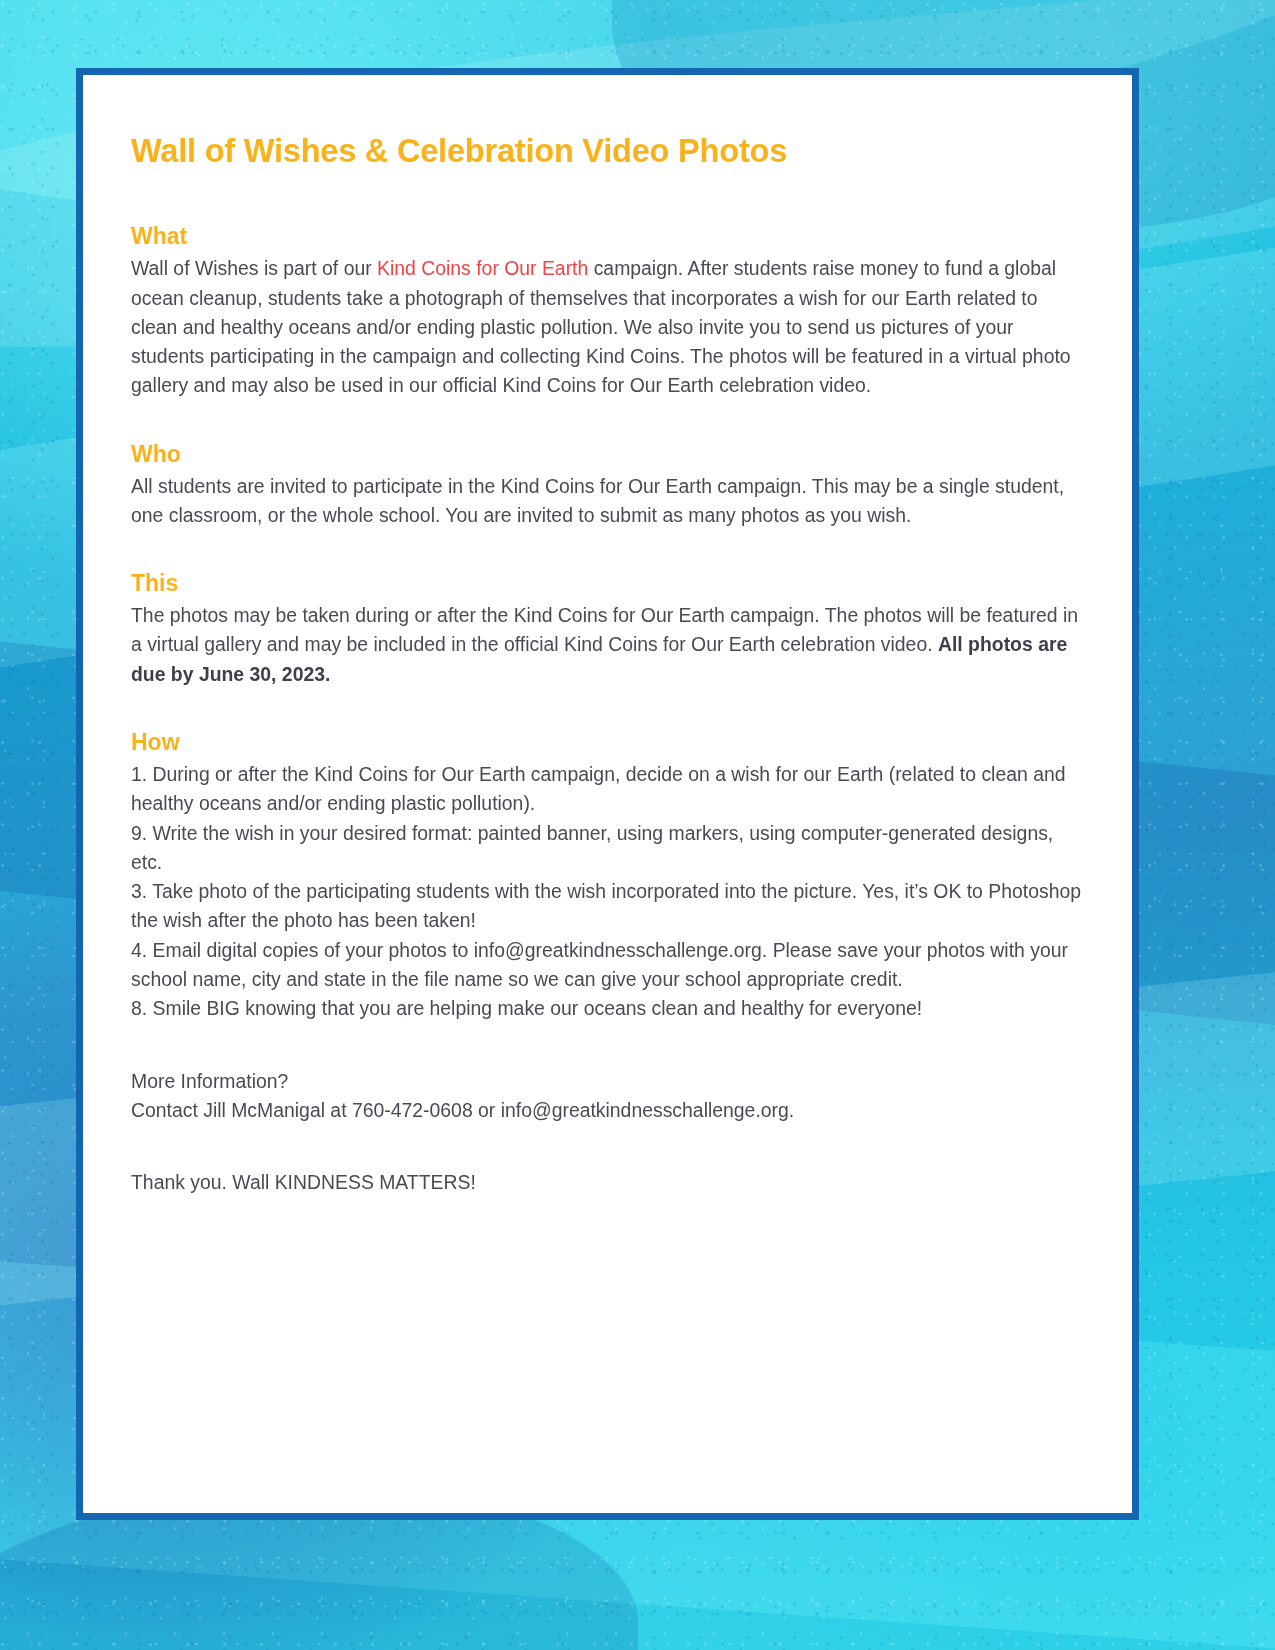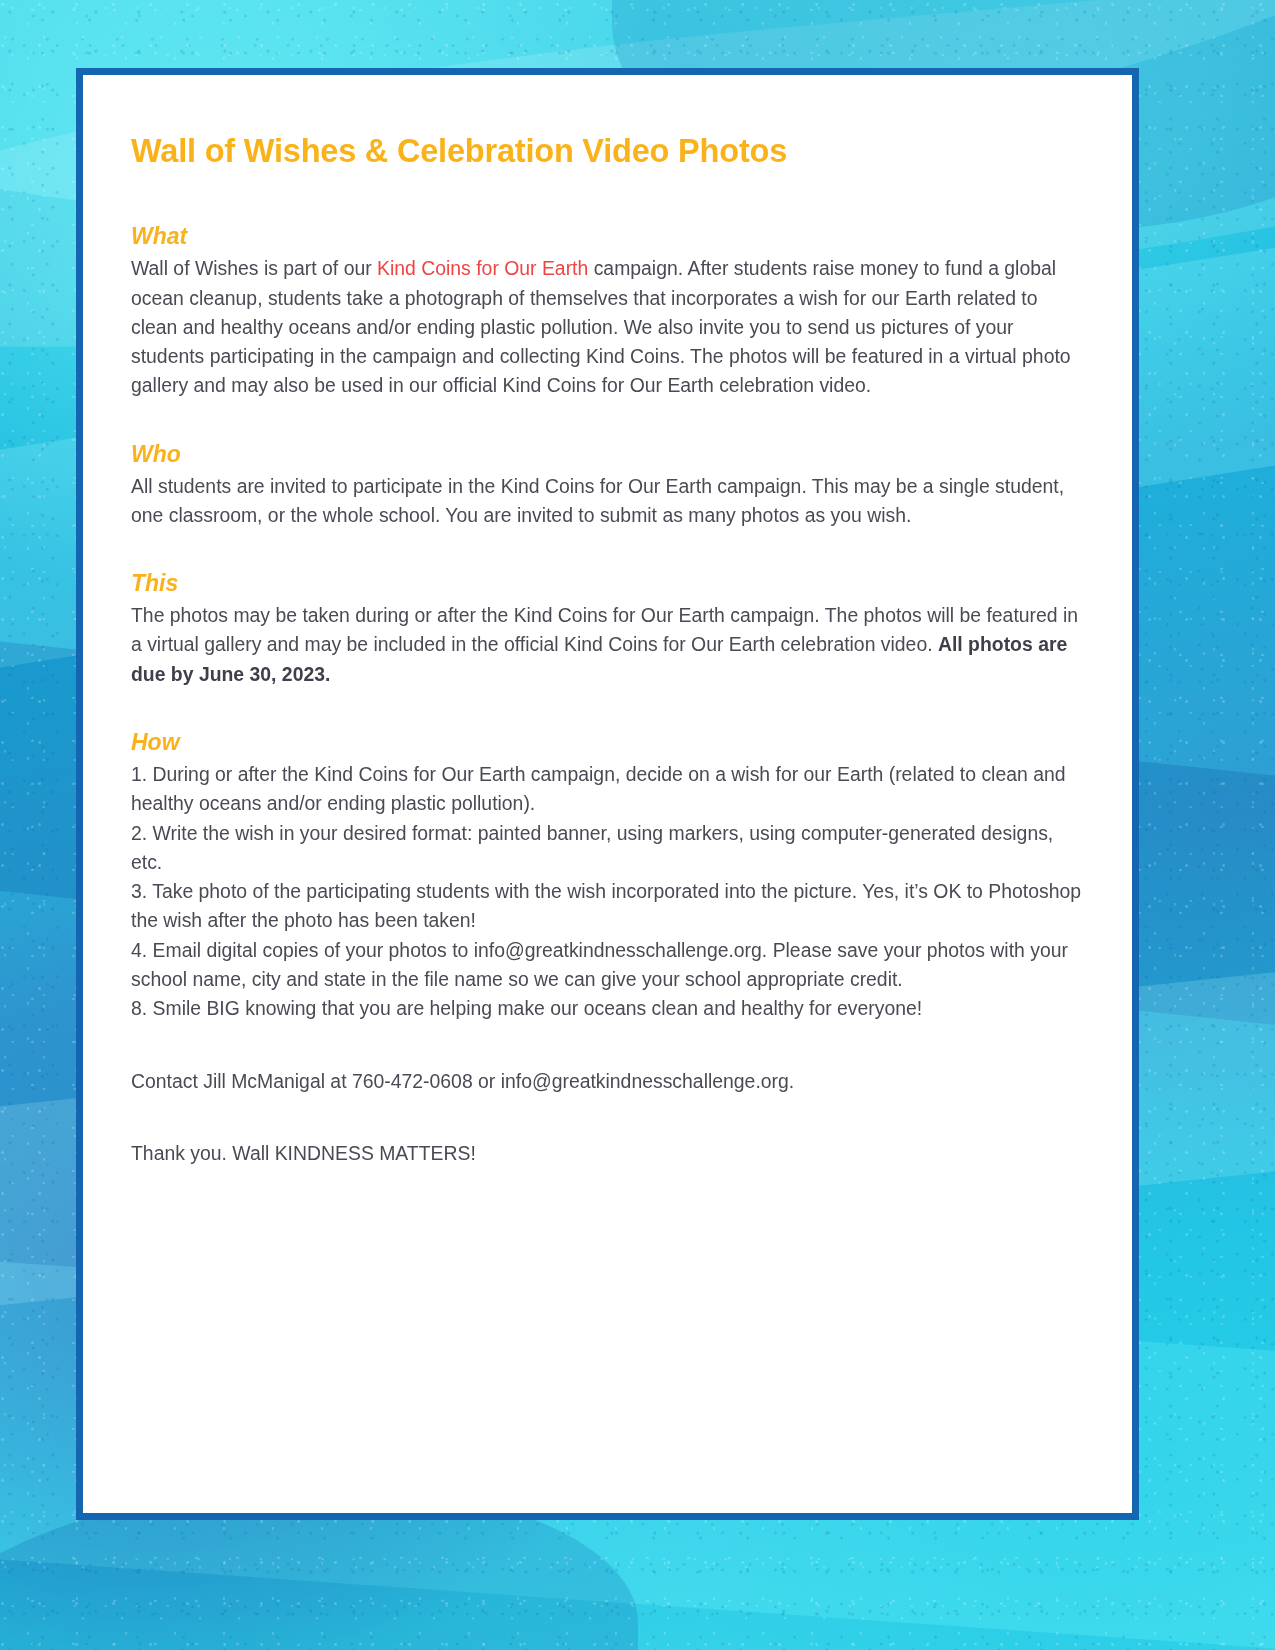--- a/index.html
+++ b/index.html
@@ -108,21 +108,20 @@
     margin: 0 0 52px 0;
     line-height: 1.15;
   }
   .section { margin: 0 0 9px 0; }
   .section-heading {
     color: #f9b21a;
     font-size: 23px;
     font-weight: bold;
     margin: 0 0 2px 0;
     line-height: 1.3;
-    font-style: italic;
   }
   .body-text {
     color: #4a4a55;
     font-size: 19.4px;
     line-height: 1.51;
     margin: 0;
   }
   .link-text { color: #ef4444; }
   .bold-text { font-weight: bold; color: #3f3f4c; }
   .gap-md  { height: 30px; }
@@ -166,29 +165,30 @@
     <div class="section">
       <h2 class="section-heading">This</h2>
       <p class="body-text"><span>The photos may be taken during or after the Kind Coins for Our Earth campaign. The photos will be featured in a virtual gallery and may be included in the official Kind Coins for Our Earth celebration video. </span><span class="bold-text">All photos are due by June 30, 2023.</span></p>
     </div>
 
     <div class="gap-md"></div>
 
     <div class="section">
       <h2 class="section-heading">How</h2>
       <p class="body-text">1. During or after the Kind Coins for Our Earth campaign, decide on a wish for our Earth (related to clean and healthy oceans and/or ending plastic pollution).</p>
-      <p class="body-text">2. Write the wish in your desired format: painted banner, using markers, using computer-generated designs, etc.</p>
+      <p class="body-text">9. Write the wish in your desired format: painted banner, using markers, using computer-generated designs, etc.</p>
       <p class="body-text">3. Take photo of the participating students with the wish incorporated into the picture. Yes, it’s OK to Photoshop the wish after the photo has been taken!</p>
       <p class="body-text">4. Email digital copies of your photos to info@greatkindnesschallenge.org. Please save your photos with your school name, city and state in the file name so we can give your school appropriate credit.</p>
       <p class="body-text">8. Smile BIG knowing that you are helping make our oceans clean and healthy for everyone!</p>
     </div>
 
     <div class="gap-lg"></div>
 
     <div class="section">
+      <p class="body-text">More Information?</p>
       <p class="body-text">Contact Jill McManigal at 760-472-0608 or info@greatkindnesschallenge.org.</p>
     </div>
 
     <div class="gap-lg"></div>
 
     <p class="body-text">Thank you. Wall KINDNESS MATTERS!</p>
 
   </div>
 </div>
 

